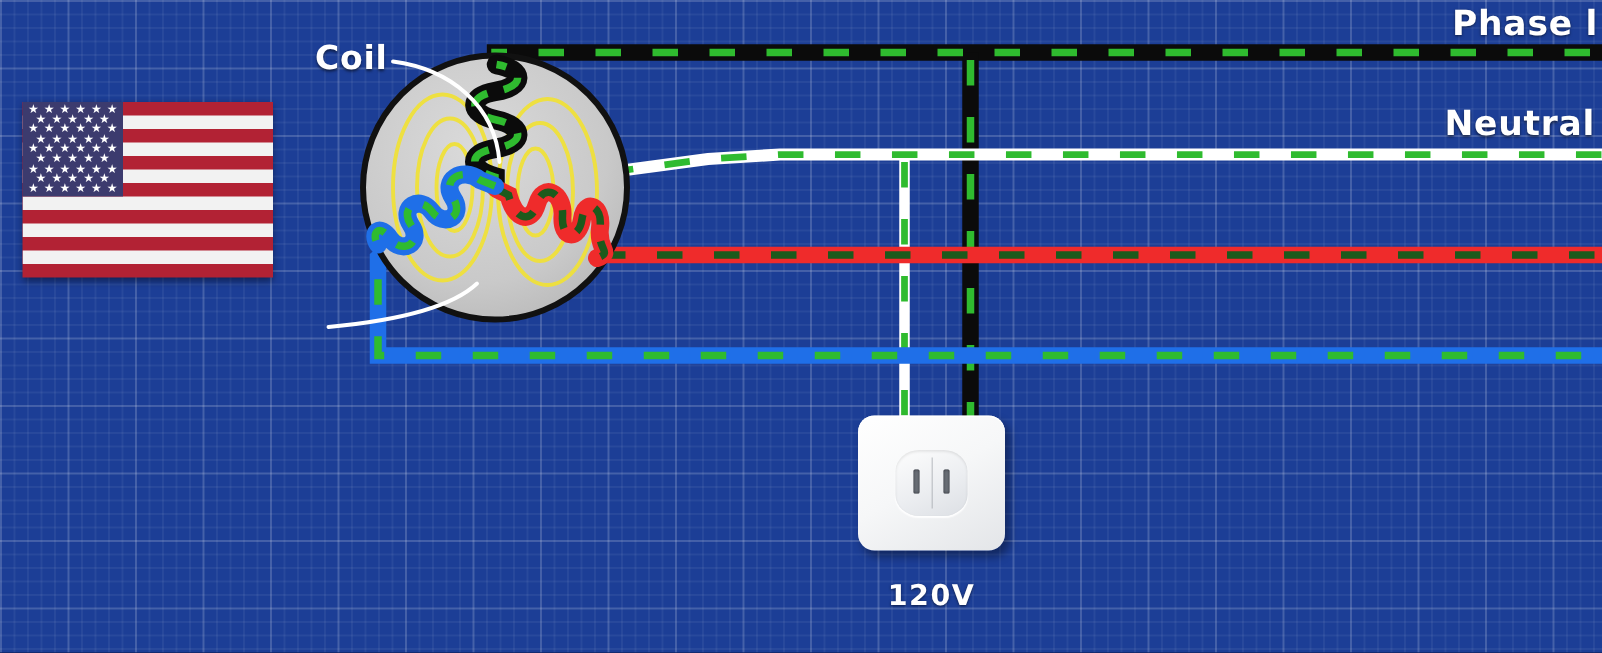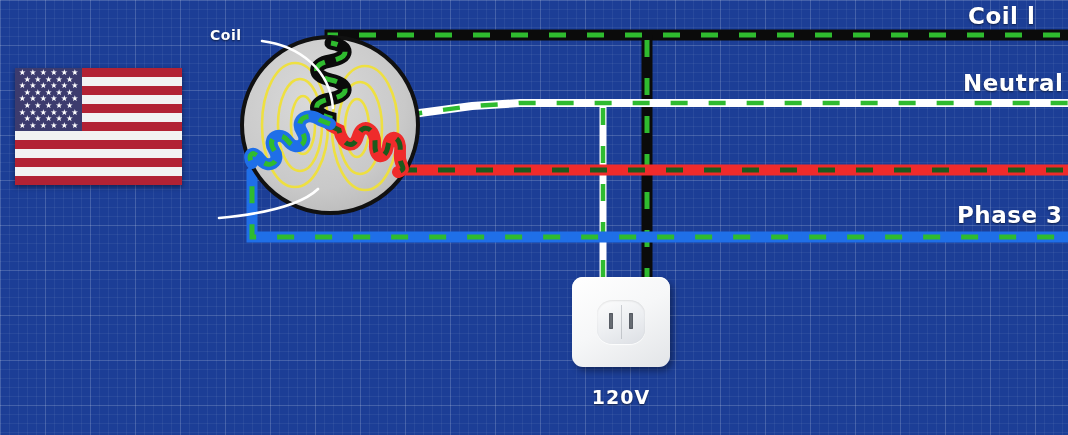--- a/index.html
+++ b/index.html
@@ -22,21 +22,21 @@
     position:absolute;
     color:#ffffff;
     font-family:"DejaVu Sans", sans-serif;
     font-weight:700;
     letter-spacing:0.5px;
     text-shadow:0 1px 2px rgba(0,0,0,0.55);
     white-space:nowrap;
     user-select:none;
   }
   .phase-lbl{font-size:23px;}
-  .anno-lbl{font-size:14px;}
+  .anno-lbl{font-size:22px;}
   .volt-lbl{font-size:19px;letter-spacing:1px;}
   
   #flag{
     position:absolute;left:15px;top:68px;width:167px;height:117px;
     box-shadow:0 2px 5px rgba(0,0,0,0.45);
     overflow:hidden;background:#b22234;
   }
   #flag .stripe{position:absolute;left:0;width:100%;height:9px;background:#f2f2f2;}
   #flag .canton{position:absolute;left:0;top:0;width:67px;height:63px;background:#3c3b6e;
     display:flex;flex-direction:column;justify-content:space-around;padding:2px 0;box-sizing:border-box;}
@@ -245,17 +245,16 @@
     <div id="socket">
       <div class="divline"></div>
       <div class="slot l"></div>
       <div class="slot r"></div>
     </div>
   </div>
   <div id="volt" class="lbl volt-lbl">120V</div>
 
   <div class="lbl anno-lbl" style="left:210px;top:27px">Coil</div>
 
-  <div class="lbl phase-lbl" style="left:968px;top:3px">Coil l</div>
+  <div class="lbl phase-lbl" style="left:968px;top:3px">Phase l</div>
   <div class="lbl phase-lbl" style="left:963px;top:70px">Neutral</div>
-  <div class="lbl phase-lbl" style="left:957px;top:202px">Phase 3</div>
 
 </div>
 
 </body></html>

